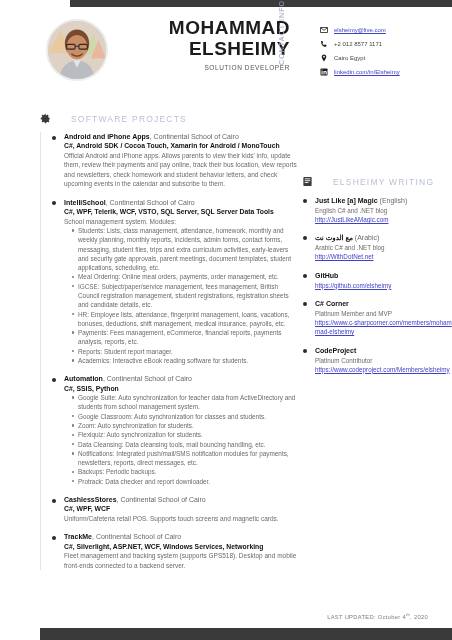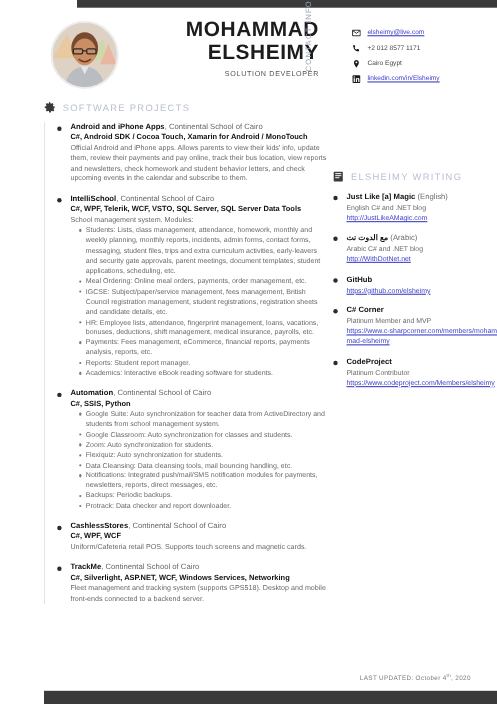--- a/index.html
+++ b/index.html
@@ -110,21 +110,22 @@
   }
   .c-txt.link {
     color: #4040c8;
     text-decoration: underline;
   }
 
   
   .sec-head {
     display: flex;
     align-items: center;
-    gap: 6px;
+    gap: 20px;
+    margin-top: 21px;
   }
   .sec-ico {
     width: 11px; height: 11px;
     display: flex; align-items: center; justify-content: center;
     color: #3a3a3a;
   }
   .sec-ico svg { width: 11px; height: 11px; fill: #3a3a3a; }
   .sec-title {
     font-size: 8.5px;
     letter-spacing: 1.2px;

